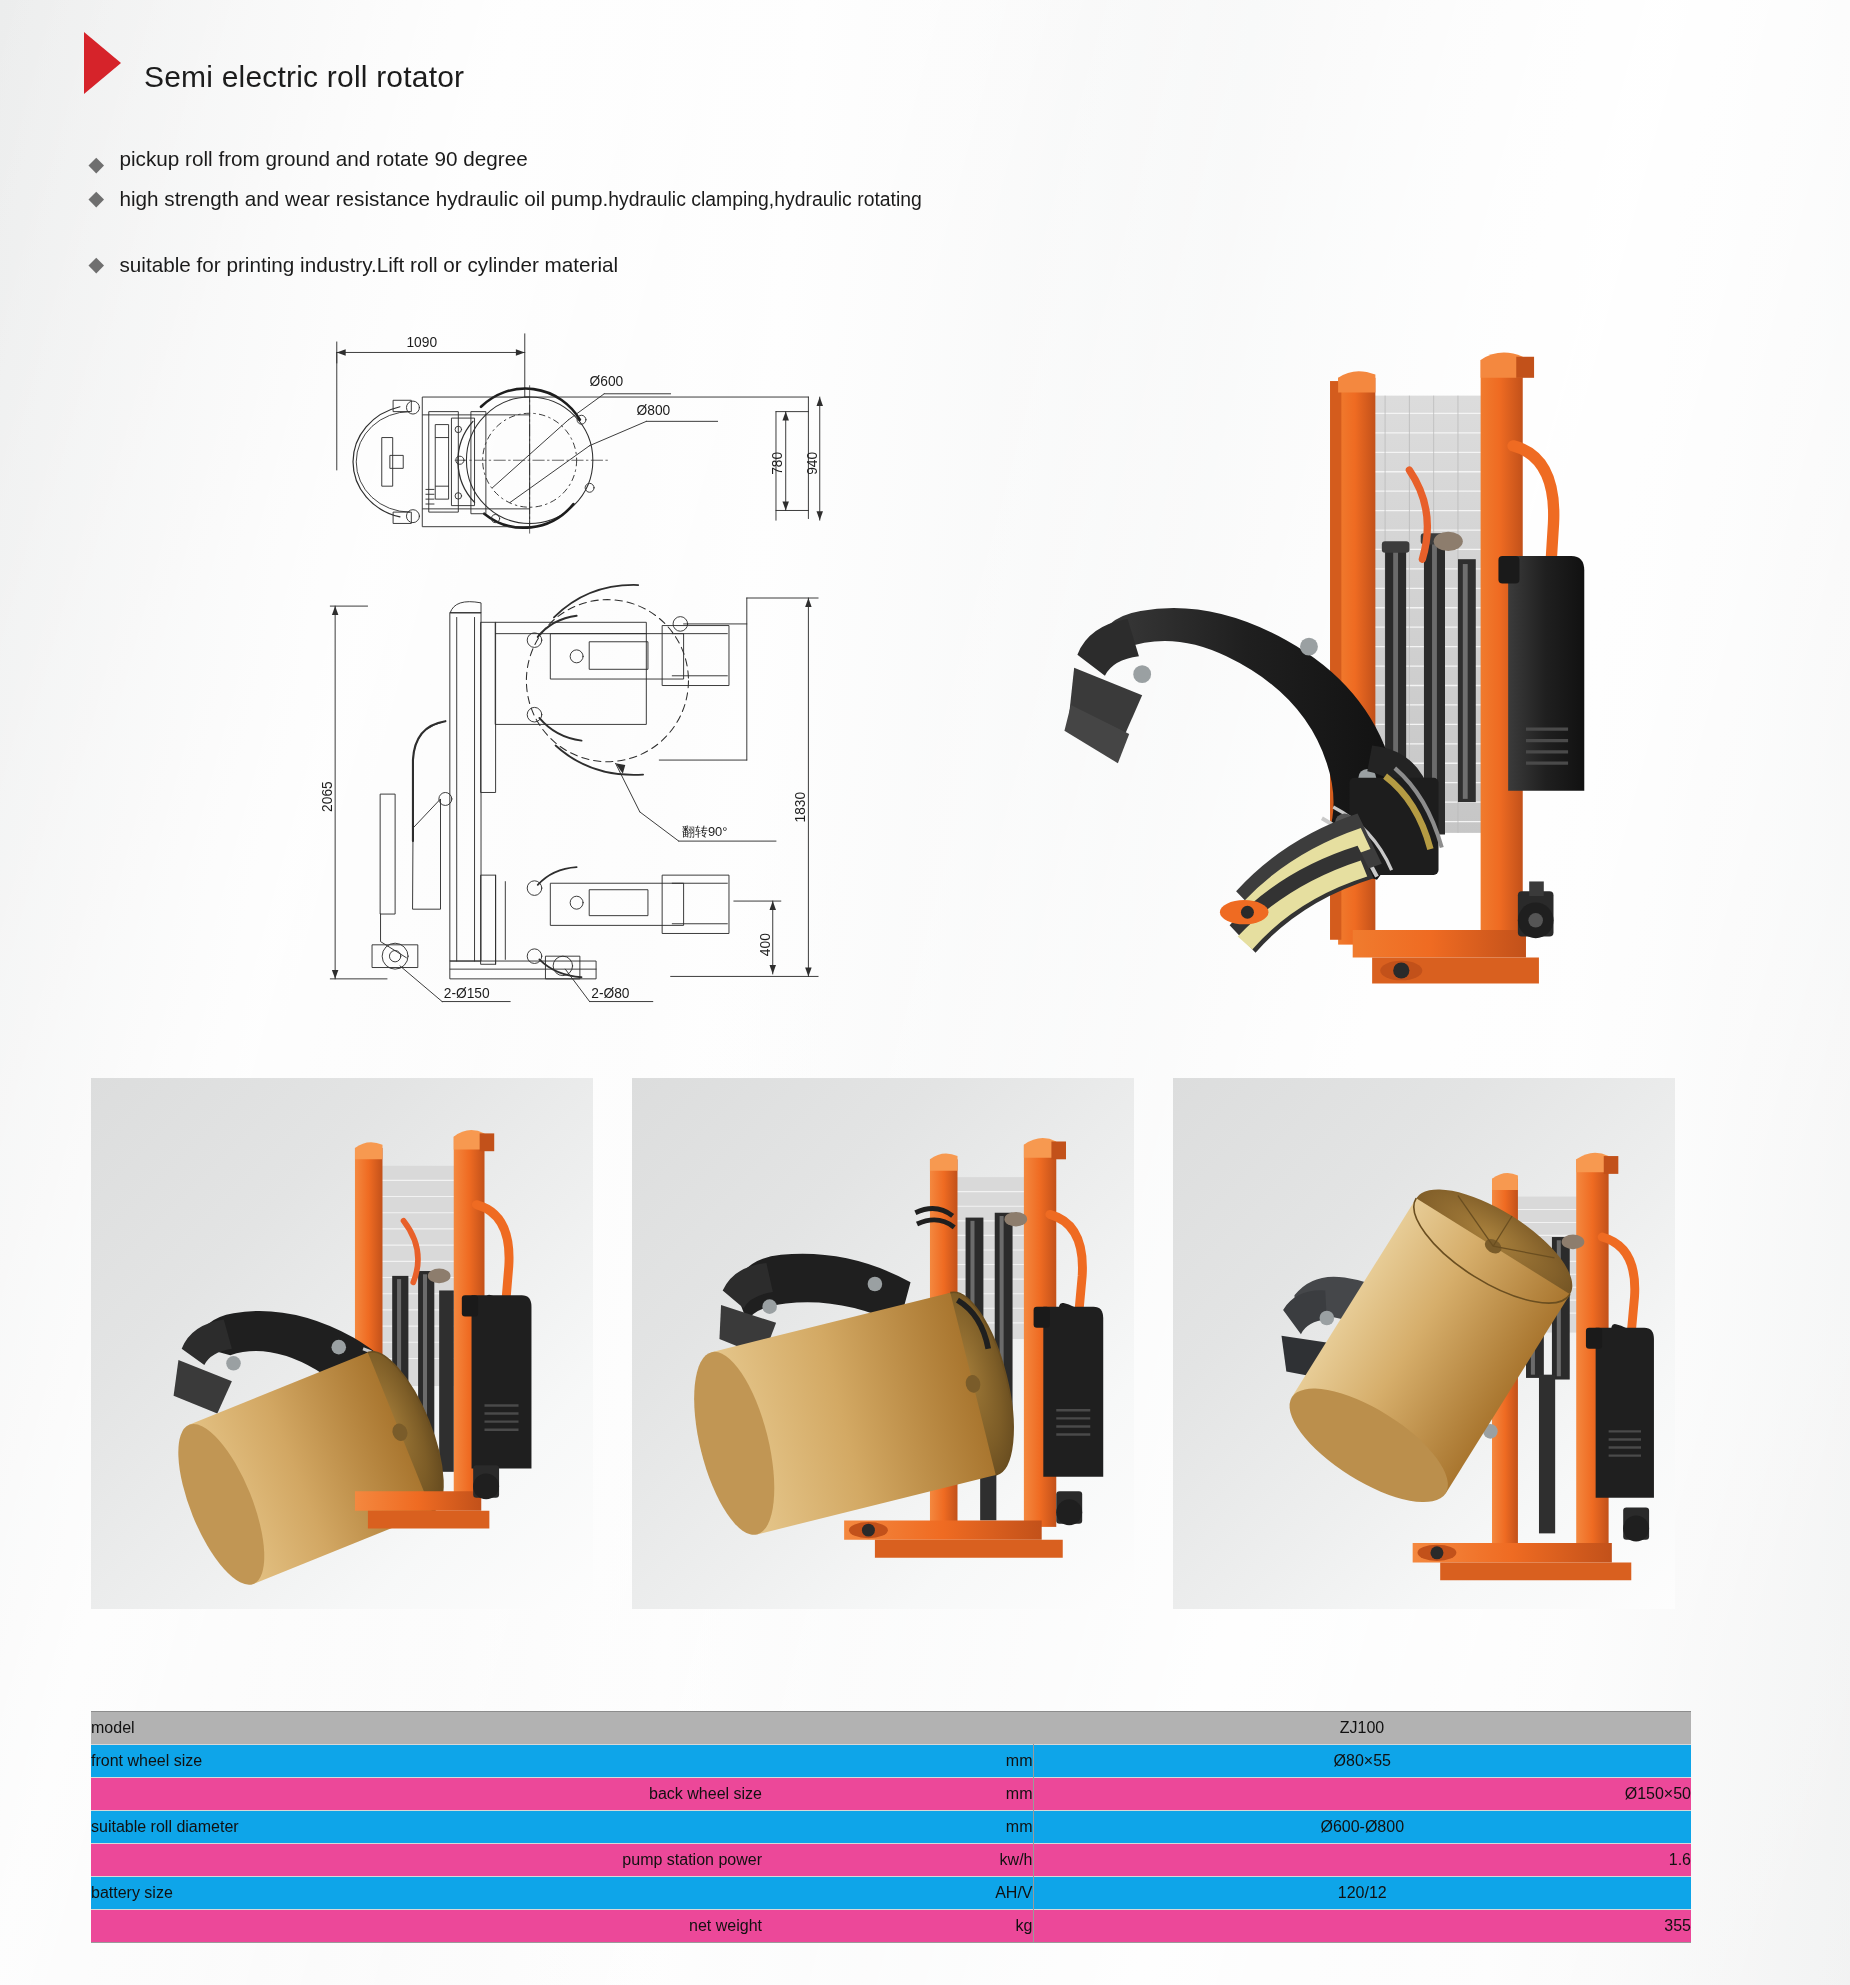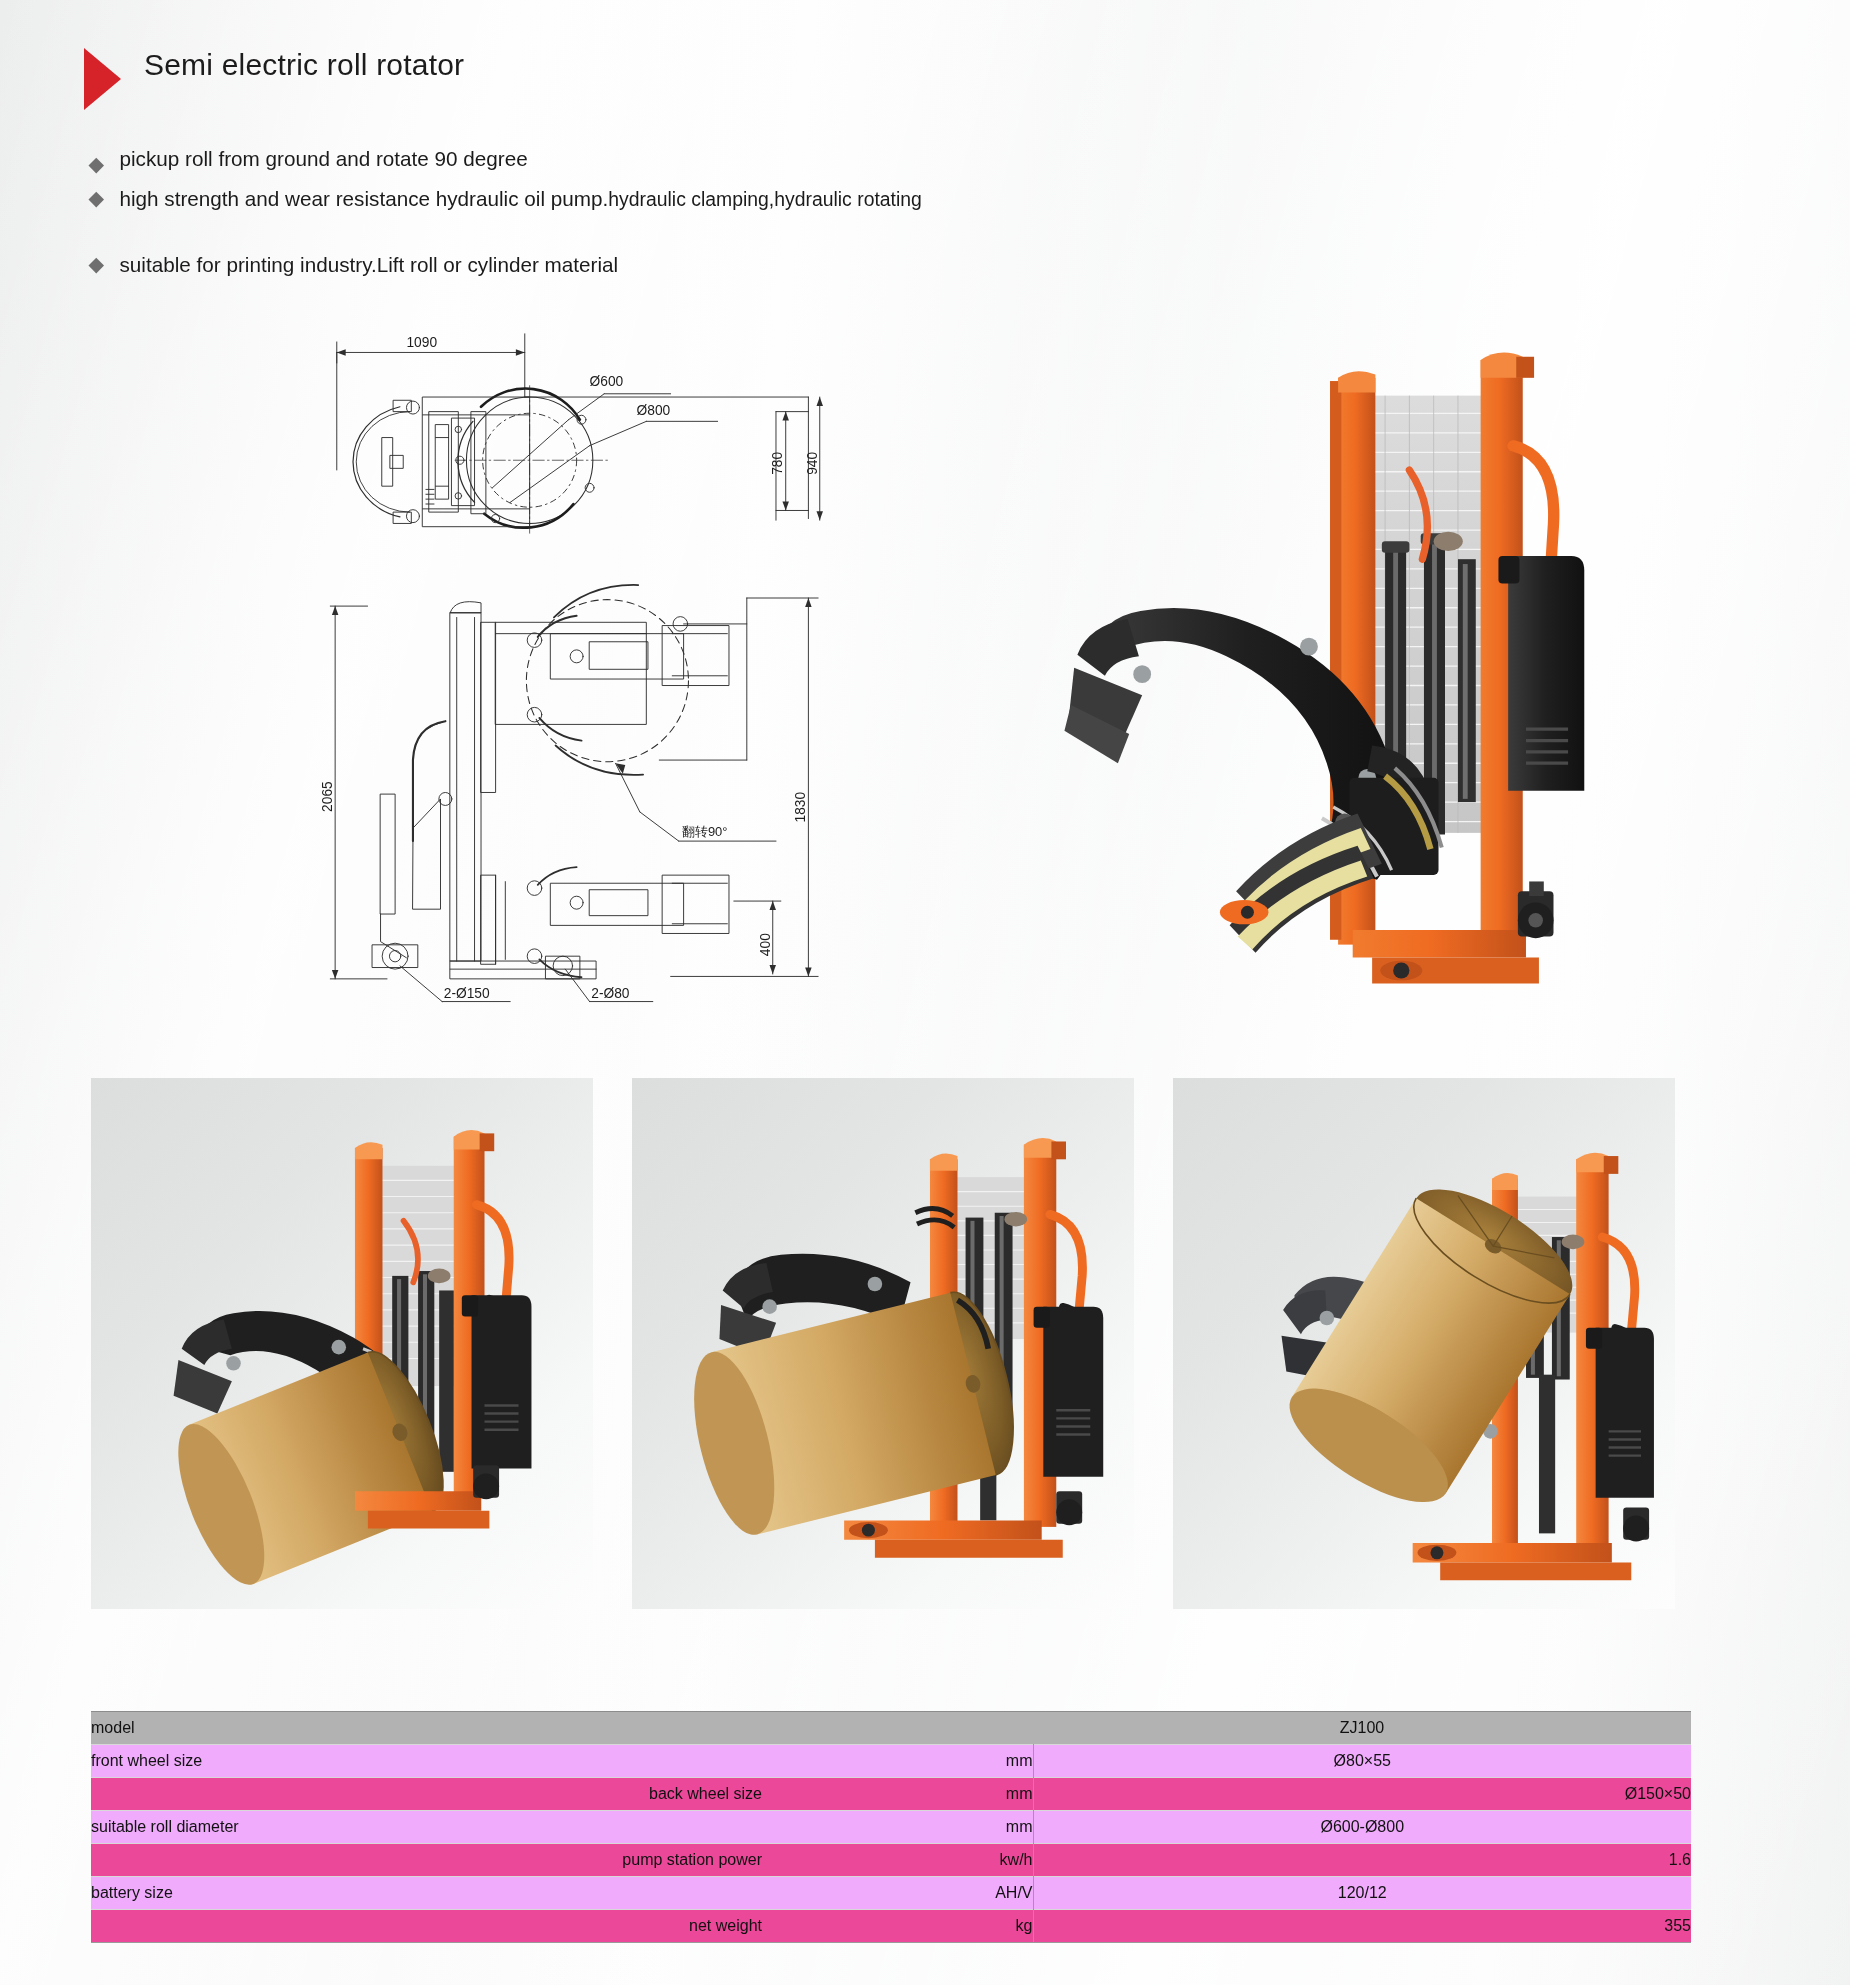--- a/index.html
+++ b/index.html
@@ -7,21 +7,21 @@
   body {
     font-family: "Liberation Sans", sans-serif;
     background:
       linear-gradient(105deg, rgba(255,255,255,0) 0%, rgba(255,255,255,0.85) 22%, rgba(255,255,255,0.2) 46%, rgba(255,255,255,0.9) 70%, rgba(255,255,255,0.1) 100%),
       linear-gradient(95deg, #eceded 0%, #f6f6f6 18%, #fdfdfd 40%, #f4f5f5 62%, #fbfbfb 82%, #f0f1f1 100%);
     position: relative;
     overflow: hidden;
   }
 
   
-  #header { position: absolute; left: 84px; top: 48px; display: flex; align-items: flex-start; }
+  #header { position: absolute; left: 84px; top: 32px; display: flex; align-items: flex-end; }
   .tri-arrow {
     width: 0; height: 0;
     border-top: 31px solid transparent;
     border-bottom: 31px solid transparent;
     border-left: 37px solid #d6232a;
     margin-right: 23px;
   }
   #page-title { font-size: 30px; color: #1c1c1c; letter-spacing: 0.2px; white-space: nowrap; }
 
   
@@ -56,21 +56,21 @@
   
   #spec-table { position: absolute; left: 91px; top: 1711px; width: 1600px; border-collapse: collapse; }
   #spec-table td { font-size: 16px; color: #111; padding: 0; height: 33px; vertical-align: middle; }
   #spec-table tr { border-top: 1.3px solid #8c8c8c; border-bottom: 1.3px solid #d8d8d8; }
   .t-head td { background: #b2b2b2; height: 36px; }
   .t-head .th-model { padding-left: 18px; color: #1b1b1b; font-size: 20px; }
   .t-head .th-value { color: #ffffff; text-align: center; font-size: 20px; }
   .t-label { padding-left: 14.6px; width: 671px; }
   .t-unit { width: 271px; text-align: right; padding-right: 11.3px; color: #3a3a3a; }
   .t-value { text-align: center; border-left: 1.1px solid #9a9a9a; }
-  .row-alt td { background: #f0abfc; }
+  .row-alt td { background: #0ea5e9; }
   .row-plain td { background: #ec4899; text-align: right; }
   #spec-table tr:last-child { border-bottom: 1.6px solid #9a9a9a; }
 </style>
 </head>
 <body>
 
 <div id="header">
   <div class="tri-arrow"></div>
   <div id="page-title">Semi electric roll rotator</div>
 </div>

